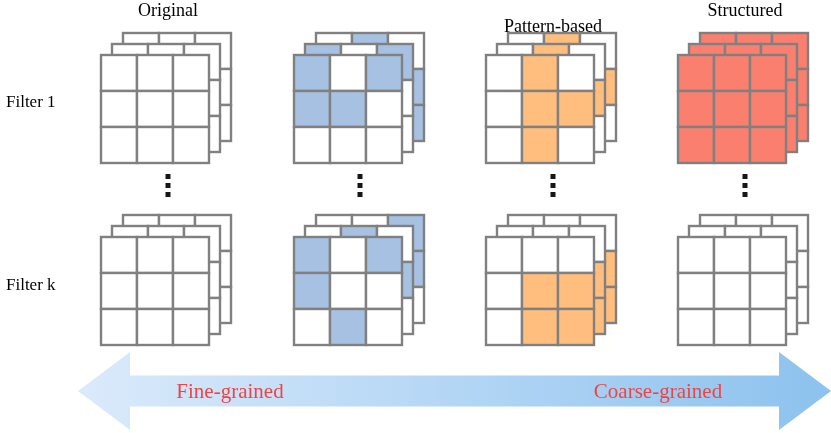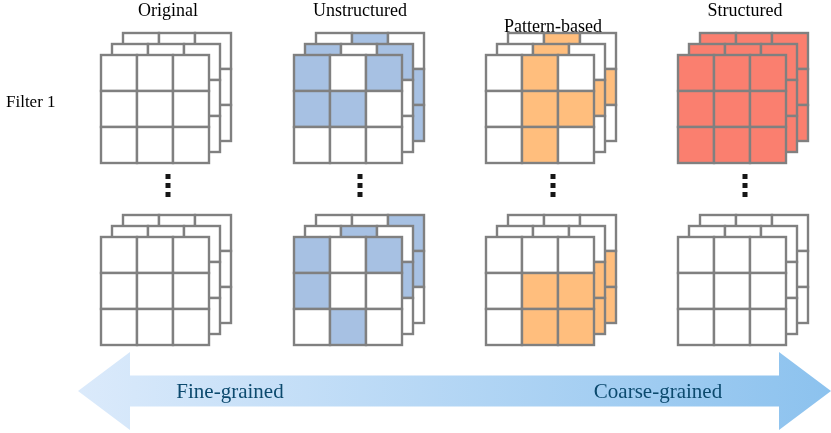--- a/index.html
+++ b/index.html
@@ -48,34 +48,34 @@
   }
   .stack {
     position: absolute;
   }
   .arrow-wrap {
     position: absolute;
   }
   .arrow-label {
     position: absolute;
     font-size: 21px;
-    color: #0c4a6e;
+    color: #ef4444;
     white-space: nowrap;
     transform: translate(-50%, -50%);
   }
 </style>
 </head>
 <body>
 
 <div id="diagram-root">
     <div class="col-header" style="left: 168px; top: 0px;">Original</div>
-    <div class="col-header" style="left: 360px; top: 0px;">Unstructured</div>
     <div class="col-header" style="left: 553px; top: 16px;">Pattern-based</div>
     <div class="col-header" style="left: 745px; top: 0px; text-align: center;">Structured</div>
     <div class="row-label" style="left: 6px; top: 92px;">Filter 1</div>
+    <div class="row-label" style="left: 6px; top: 275px;">Filter k</div>
     <div class="vdots" style="left: 168px; top: 174px;">
       <span></span>
       <span></span>
       <span></span>
     </div>
     <div class="vdots" style="left: 360px; top: 174px;">
       <span></span>
       <span></span>
       <span></span>
     </div>

